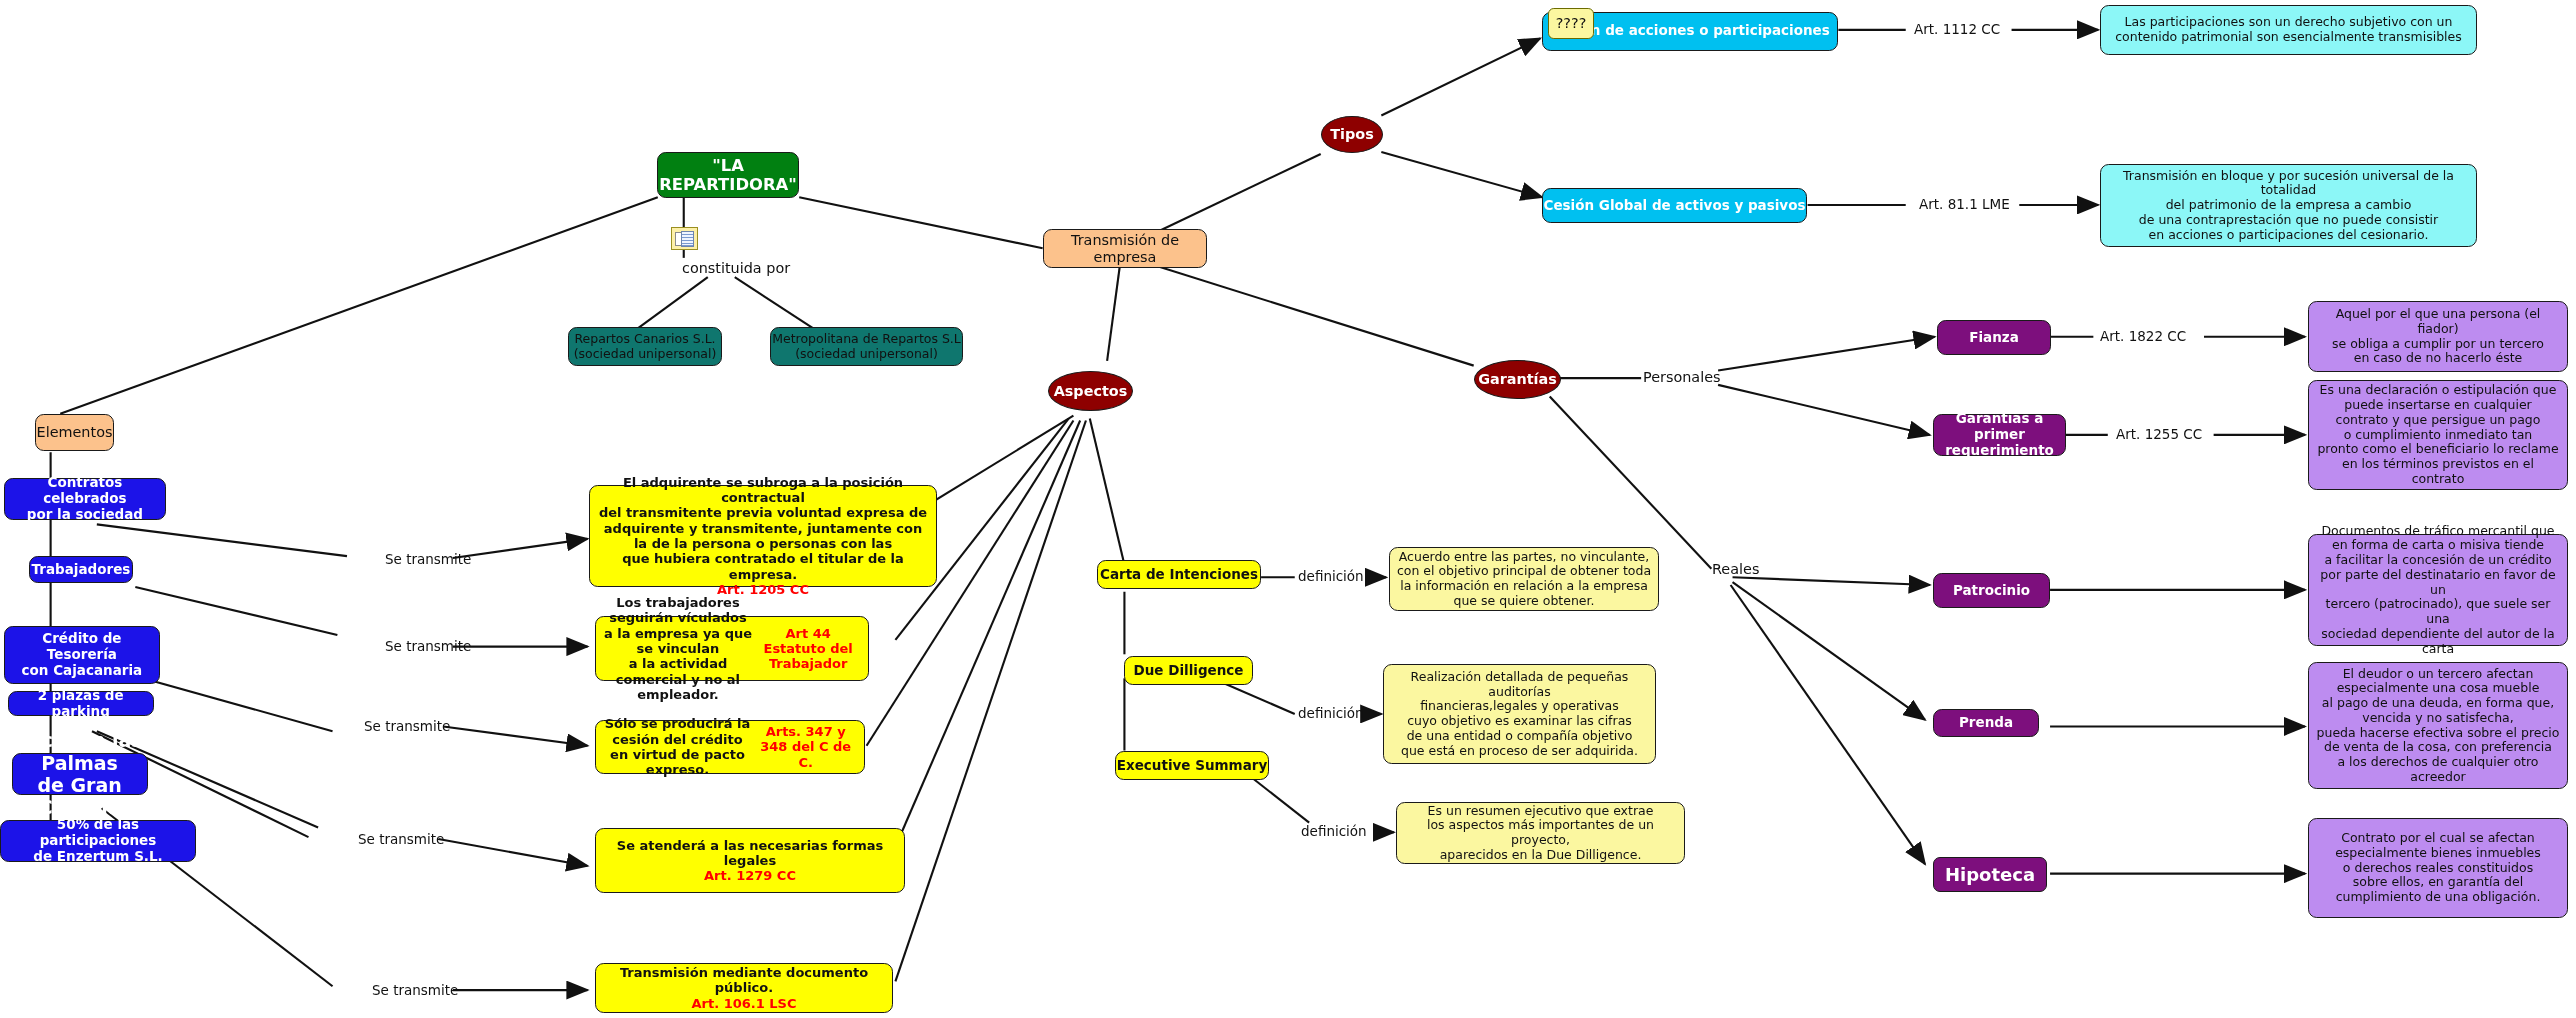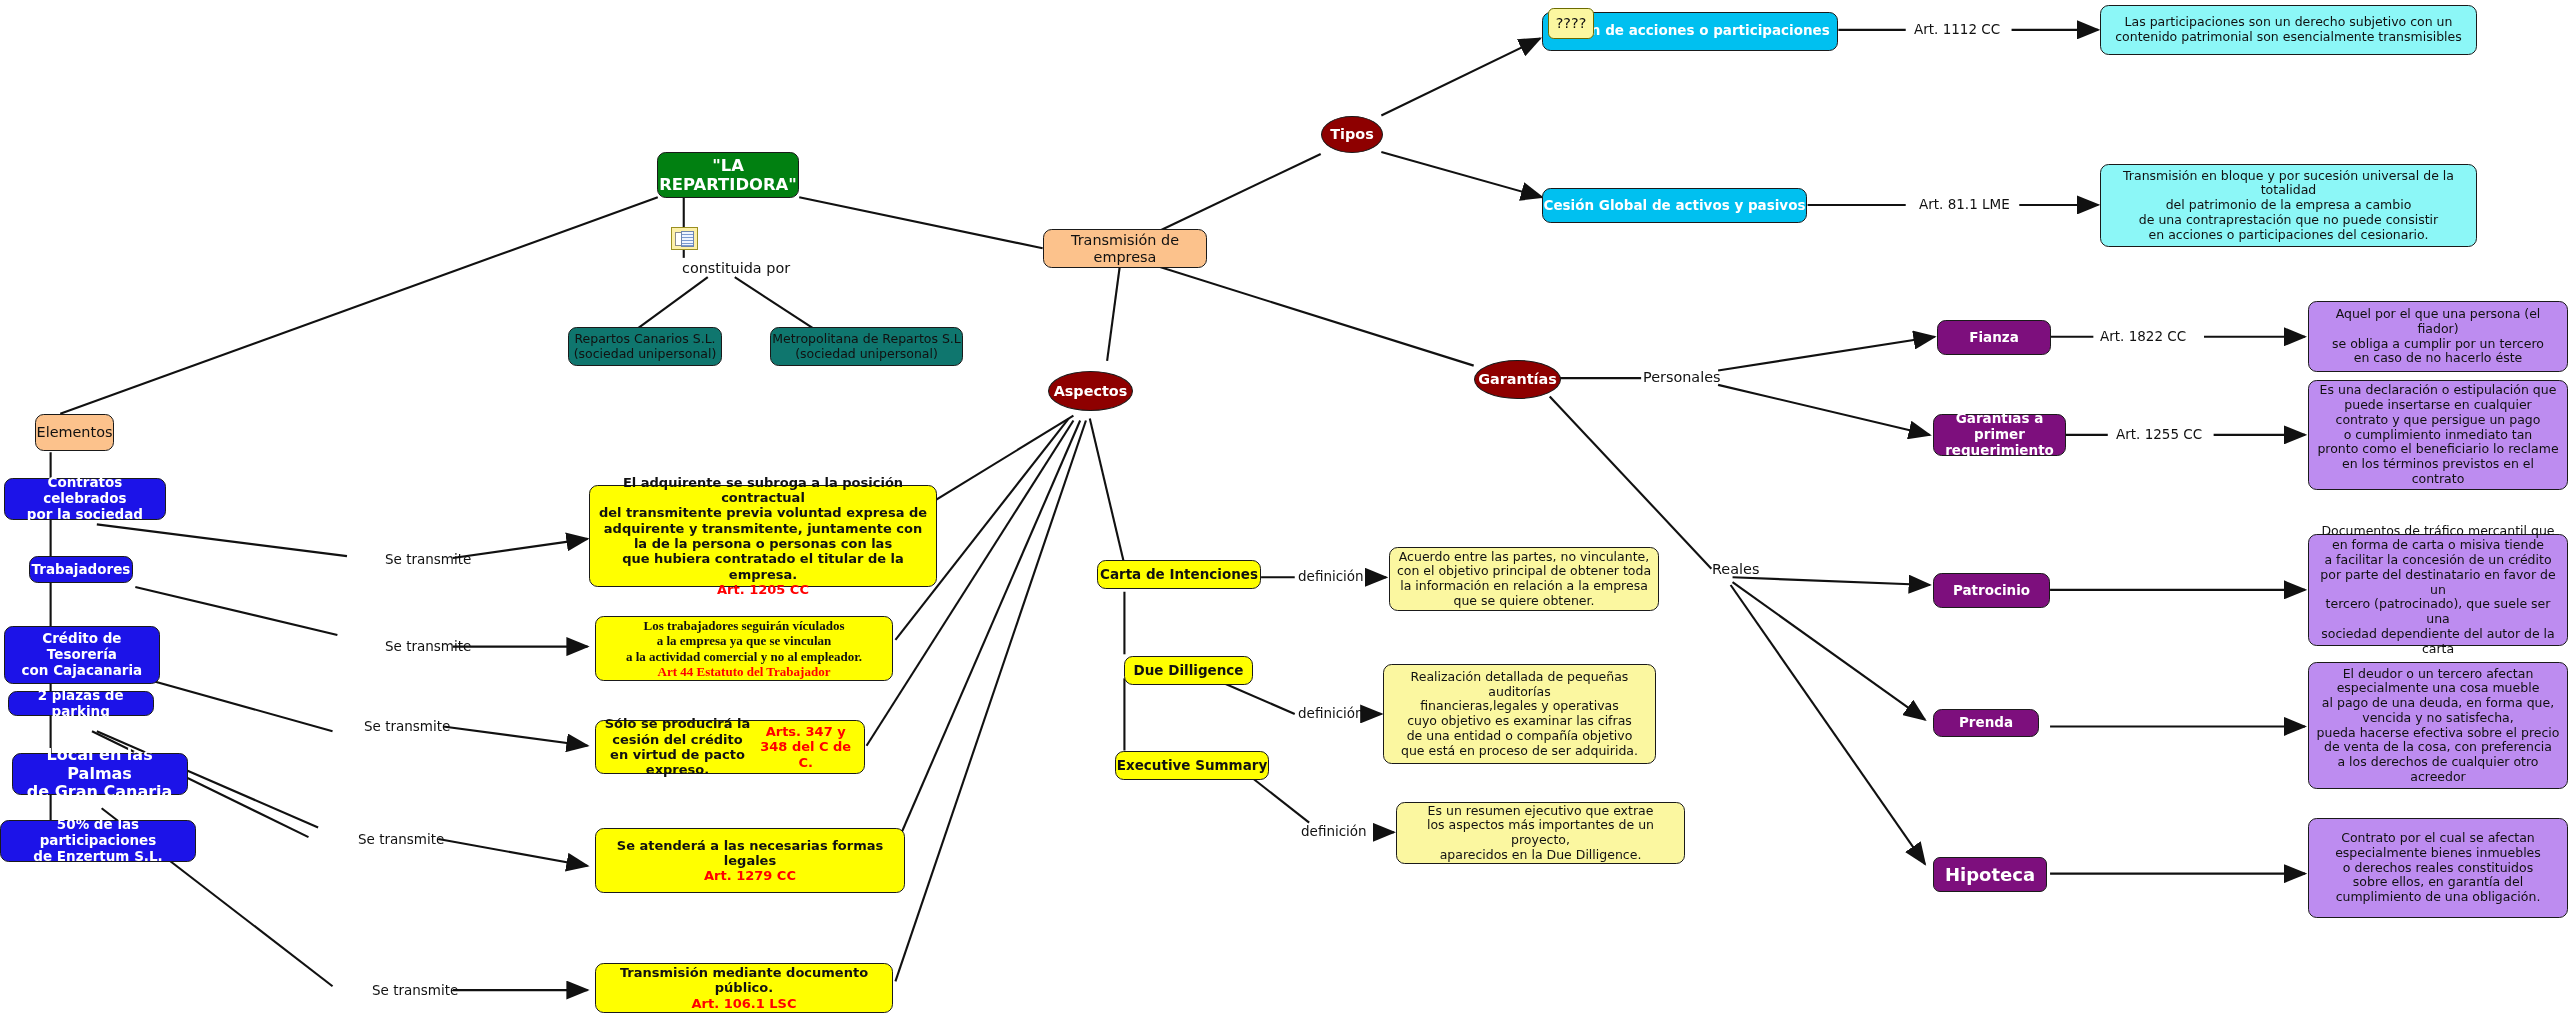--- a/index.html
+++ b/index.html
@@ -233,41 +233,41 @@
 aparecidos en la Due Dilligence.</div>
 
   <div class="node rnd n-orange" style="left:35px;top:414px;width:79px;height:37px;font-size:14.4px;">Elementos</div>
 
   <div class="node rnd n-blue" style="left:3.9px;top:478px;width:162px;height:42px;font-size:13.5px;white-space:pre-line;">Contratos celebrados
 por la sociedad</div>
   <div class="node rnd n-blue" style="left:29px;top:556px;width:104px;height:27px;font-size:13.5px;">Trabajadores</div>
   <div class="node rnd n-blue" style="left:3.9px;top:626px;width:156px;height:58px;font-size:13.5px;white-space:pre-line;">Crédito de Tesorería
 con Cajacanaria</div>
   <div class="node rnd n-blue" style="left:7.7px;top:691px;width:146px;height:25px;font-size:13.5px;">2 plazas de parking</div>
-  <div class="node rnd n-blue" style="left:11.6px;top:753px;width:176px;height:42px;font-size:16px;white-space:pre-line;">Local en las Palmas
+  <div class="node rnd n-blue" style="left:11.6px;top:753px;width:136px;height:42px;font-size:19px;white-space:pre-line;">Local en las Palmas
 de Gran Canaria</div>
   <div class="node rnd n-blue" style="left:0px;top:820px;width:196px;height:42px;font-size:13.5px;white-space:pre-line;">50% de las participaciones
 de Enzertum S.L.</div>
 
   <div class="elabel" style="left:385px;top:551px;font-size:13.5px;">Se transmite</div>
   <div class="elabel" style="left:385px;top:638px;font-size:13.5px;">Se transmite</div>
   <div class="elabel" style="left:364px;top:718px;font-size:13.5px;">Se transmite</div>
   <div class="elabel" style="left:358px;top:831px;font-size:13.5px;">Se transmite</div>
   <div class="elabel" style="left:372px;top:982px;font-size:13.5px;">Se transmite</div>
 
   <div class="node rnd n-yellow" style="left:589px;top:485px;width:348px;height:102px;font-size:13px;flex-direction:column;padding:1.9px 5.8px;">
     <span style="white-space:pre-line;">El adquirente se subroga a la posición contractual
 del transmitente previa voluntad expresa de
 adquirente y transmitente, juntamente con
 la de la persona o personas con las
 que hubiera contratado el titular de la empresa.</span>
     <span class="accent">Art. 1205 CC</span>
   </div>
 
-  <div class="node rnd n-yellow" style="left:595px;top:616px;width:298px;height:65px;font-size:13px;flex-direction:column;padding:1.9px 5.8px;font-family:Liberation Serif, serif;">
+  <div class="node rnd n-yellow" style="left:595px;top:616px;width:274px;height:65px;font-size:13px;padding:1.9px 5.8px;">
     <span style="white-space:pre-line;">Los trabajadores seguirán vículados
 a la empresa ya que se vinculan
 a la actividad comercial y no al empleador.</span>
     <span class="accent">Art 44 Estatuto del Trabajador</span>
   </div>
 
   <div class="node rnd n-yellow" style="left:595px;top:720px;width:270px;height:54px;font-size:13px;flex-direction:row;padding:1.9px 5.8px;justify-content:flex-end;">
     <span style="white-space:pre-line;">Sólo se producirá la cesión del crédito
 en virtud de pacto expreso.</span>
     <span class="accent">Arts. 347 y 348 del C de C.</span>

